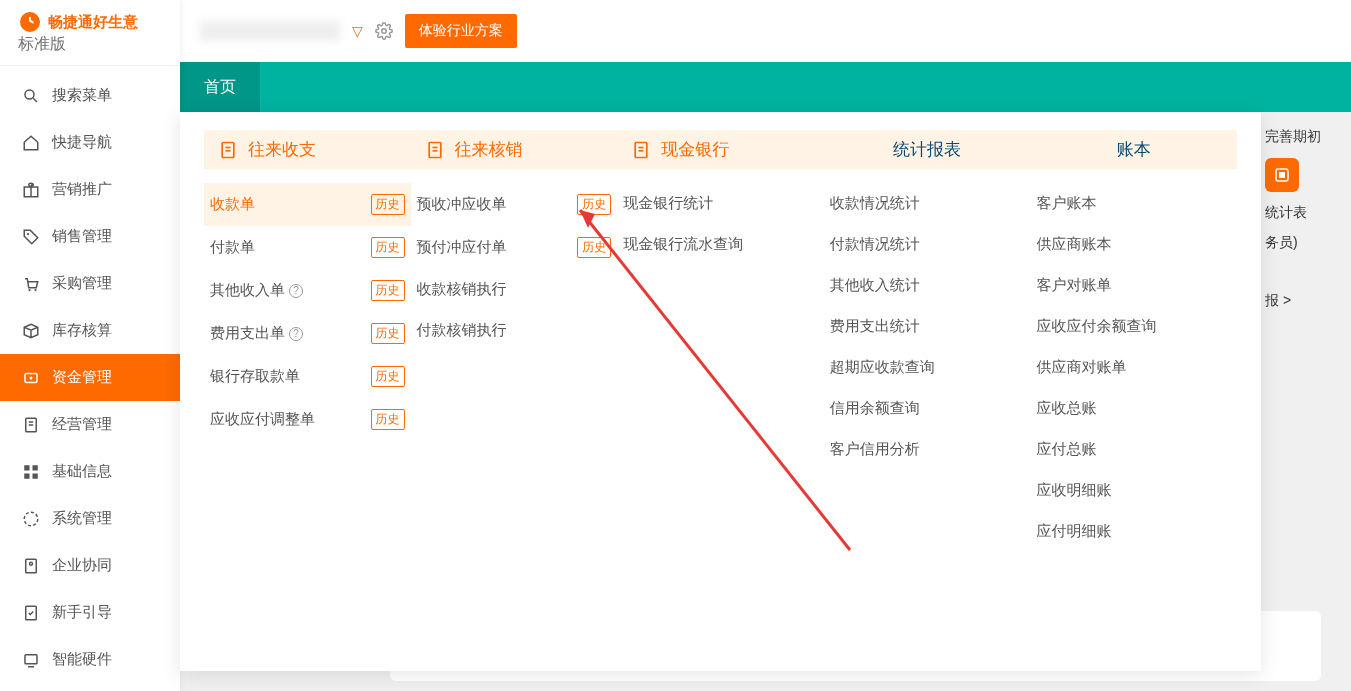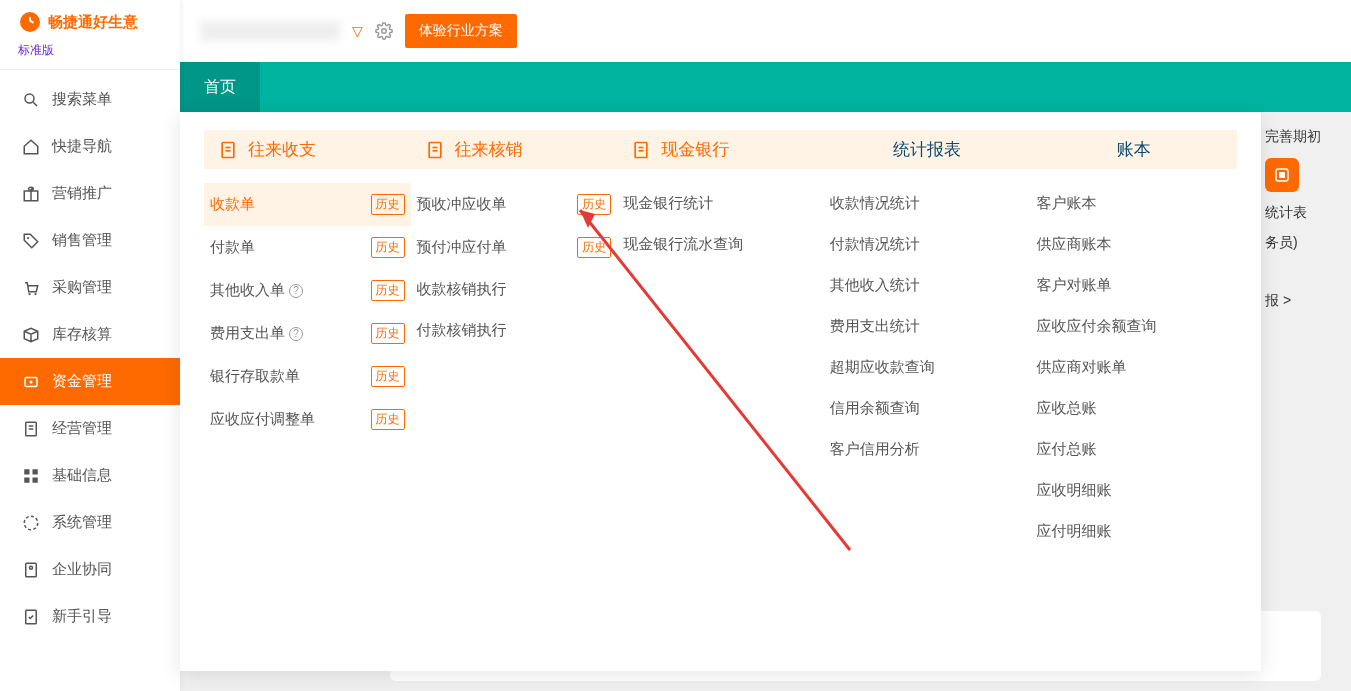--- a/index.html
+++ b/index.html
@@ -3,21 +3,21 @@
 <meta charset="utf-8">
 <style>
 *{margin:0;padding:0;box-sizing:border-box;font-family:"Microsoft YaHei","PingFang SC",sans-serif}
 body{background:#f0f0f0;width:1351px;height:691px;overflow:hidden;position:relative}
 .app{display:flex;height:691px}
 .sidebar{width:180px;background:#fff;display:flex;flex-direction:column;box-shadow:2px 0 6px rgba(0,0,0,0.05);z-index:5}
 .logo-area{padding:10px 18px;border-bottom:1px solid #eee}
 .logo-row{display:flex;align-items:center;gap:6px}
 .logo-icon{width:24px;height:24px;color:#ff6a00}
 .brand-name{color:#ff6a00;font-size:15px;font-weight:bold}
-.brand-sub{color:#6d28d9;font-size:12px;margin-top:8px}
+.brand-sub{color:#737373;font-size:16px;margin-top:0}
 .nav{flex:1;padding-top:6px}
 .nav-item{display:flex;align-items:center;gap:12px;padding:14px 22px;color:#555;font-size:15px;cursor:pointer}
 .nav-item.active{background:#ff6a00;color:#fff}
 .nav-item .nicon{width:18px;height:18px;flex:none}
 .main{flex:1;display:flex;flex-direction:column;position:relative}
 .topbar{height:62px;background:#fff;display:flex;align-items:center;padding:0 20px;gap:12px}
 .org-blur{width:140px;height:20px;background:#eee;filter:blur(4px)}
 .caret{color:#ff6a00;font-size:14px}
 .gear{color:#999;width:18px;height:18px}
 .exp-btn{background:#ff6a00;color:#fff;border:none;padding:8px 14px;font-size:14px;border-radius:2px;cursor:pointer}
@@ -137,20 +137,27 @@
           </svg>
           <span>企业协同</span>
         </div>
         <div class="nav-item">
           <svg class="nicon" viewBox="0 0 24 24" fill="currentColor">
             <rect x="5" y="3" width="14" height="18" rx="1" fill="none" stroke="currentColor" stroke-width="2"></rect>
             <polyline points="9 12 11 14 15 10" fill="none" stroke="currentColor" stroke-width="2"></polyline>
           </svg>
           <span>新手引导</span>
         </div>
+        <div class="nav-item">
+          <svg class="nicon" viewBox="0 0 24 24" fill="currentColor">
+            <rect x="4" y="5" width="16" height="12" rx="1" fill="none" stroke="currentColor" stroke-width="2"></rect>
+            <line x1="8" y1="21" x2="16" y2="21" stroke="currentColor" stroke-width="2"></line>
+          </svg>
+          <span>智能硬件</span>
+        </div>
       </div>
   </div>
 
   <div class="main">
     <div class="topbar">
       <div class="org-blur"></div>
       <span class="caret">▽</span>
       <svg class="gear" viewBox="0 0 24 24" fill="none" stroke="currentColor" stroke-width="2">
           <circle cx="12" cy="12" r="3"></circle>
           <path d="M19.4 15a1.7 1.7 0 00.3 1.8l.1.1a2 2 0 11-2.8 2.8l-.1-.1a1.7 1.7 0 00-1.8-.3 1.7 1.7 0 00-1 1.5V21a2 2 0 11-4 0v-.1a1.7 1.7 0 00-1-1.5 1.7 1.7 0 00-1.8.3l-.1.1a2 2 0 11-2.8-2.8l.1-.1a1.7 1.7 0 00.3-1.8 1.7 1.7 0 00-1.5-1H3a2 2 0 110-4h.1a1.7 1.7 0 001.5-1 1.7 1.7 0 00-.3-1.8l-.1-.1a2 2 0 112.8-2.8l.1.1a1.7 1.7 0 001.8.3H9a1.7 1.7 0 001-1.5V3a2 2 0 114 0v.1a1.7 1.7 0 001 1.5 1.7 1.7 0 001.8-.3l.1-.1a2 2 0 112.8 2.8l-.1.1a1.7 1.7 0 00-.3 1.8V9a1.7 1.7 0 001.5 1H21a2 2 0 110 4h-.1a1.7 1.7 0 00-1.5 1z"></path>

